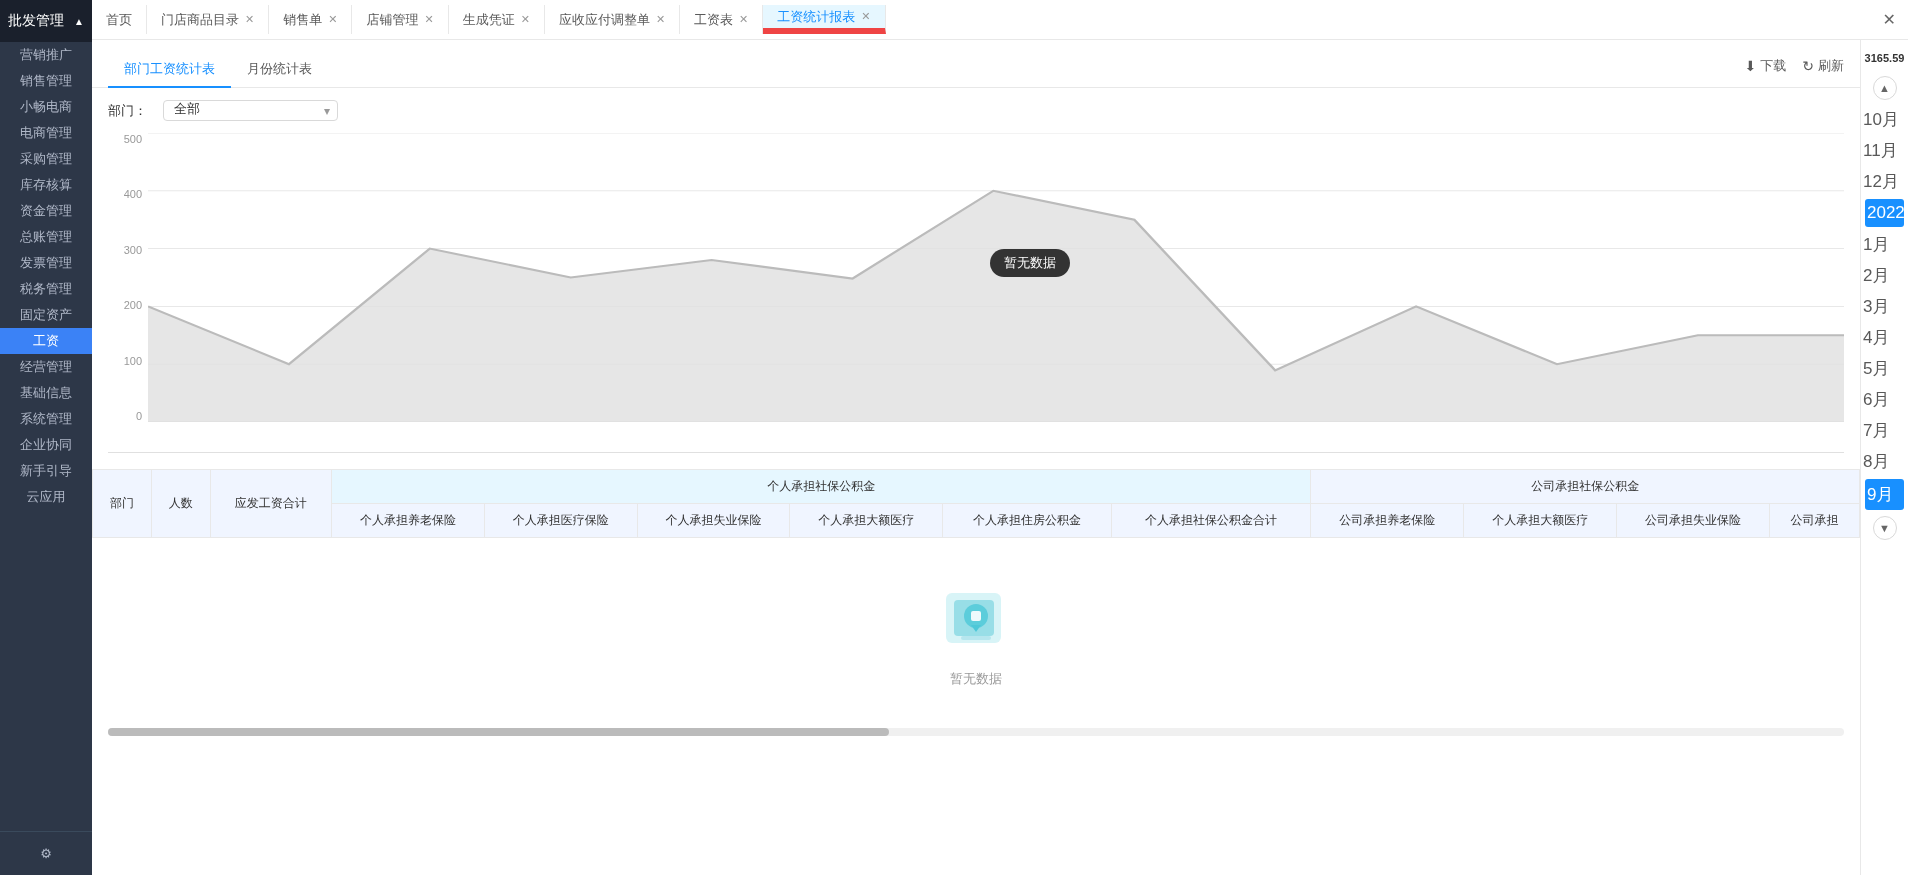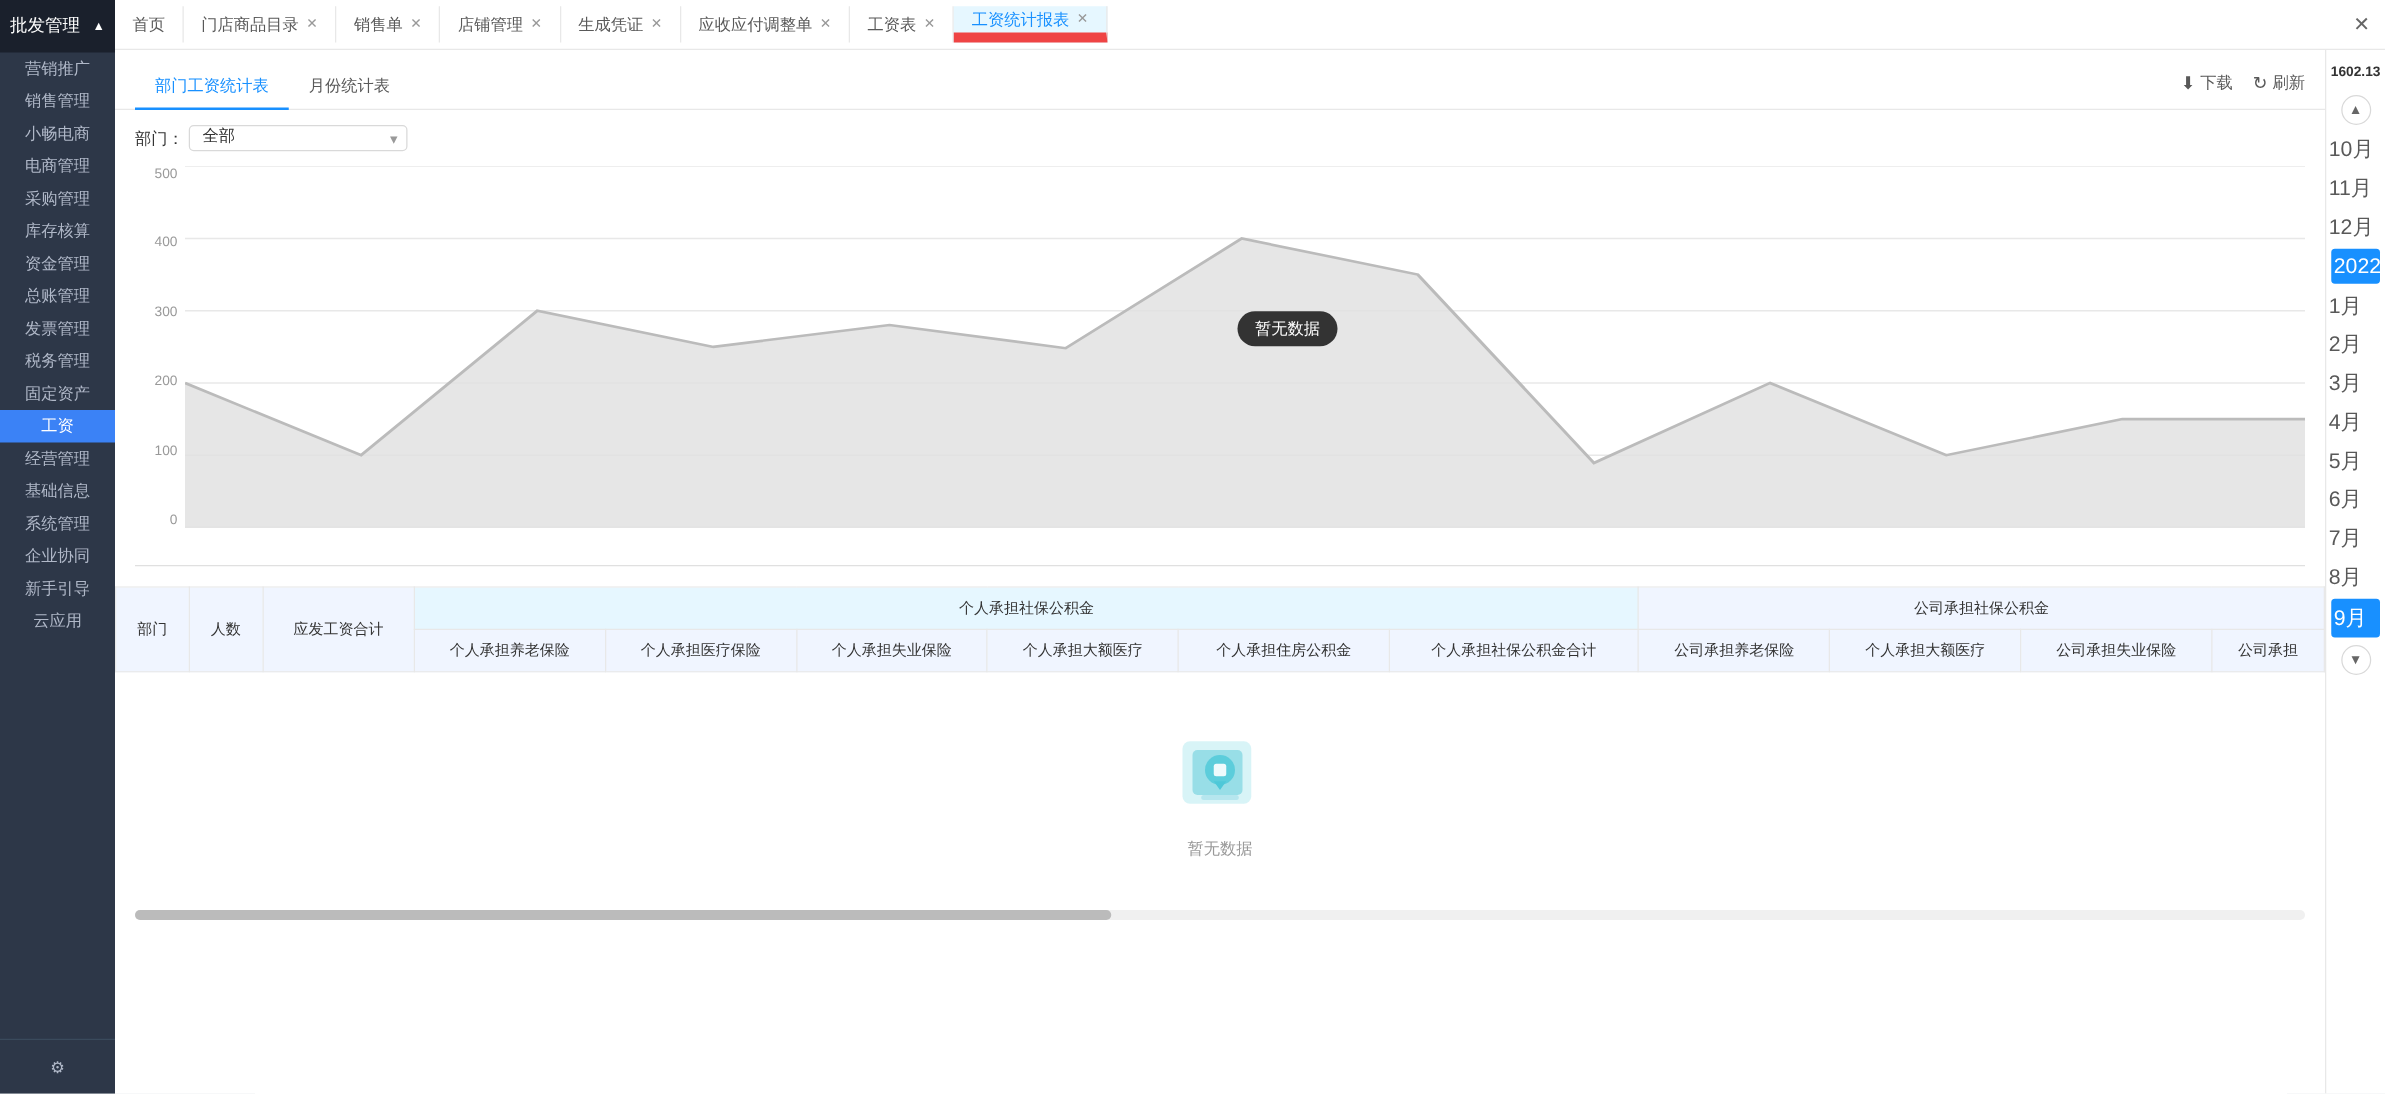--- a/index.html
+++ b/index.html
@@ -15,38 +15,38 @@
     .sidebar-item { padding: 4px 8px; text-align: center; font-size: 13px; color: #b0b8c8; cursor: pointer; transition: background 0.2s; }
     .sidebar-item.active { background: #3b82f6; color: #fff; }
     .sidebar-bottom { margin-top: auto; padding: 14px 8px; text-align: center; color: #b0b8c8; cursor: pointer; border-top: 1px solid #3a4a5c; }
 
     
     .main { flex: 1; display: flex; flex-direction: column; overflow: hidden; }
 
     
     .tab-bar { background: #fff; border-bottom: 1px solid #e8e8e8; display: flex; align-items: center; padding: 0 0; height: 40px; flex-shrink: 0; overflow: hidden; }
     .tab { display: flex; align-items: center; padding: 0 14px; height: 29px; font-size: 13px; color: #595959; cursor: pointer; border-right: 1px solid #e8e8e8; white-space: nowrap; flex-shrink: 0; }
-    .tab.active { background: #e6f7ff; color: #1890ff; border-bottom: 8px solid #ef4444; text-align: right; }
+    .tab.active { background: #e6f7ff; color: #1890ff; border-bottom: 6px solid #ef4444; text-align: right; }
     .tab .close-icon { margin-left: 6px; font-size: 11px; color: #999; line-height: 1; }
     .tab-close-btn { margin-left: auto; padding: 0 12px; display: flex; align-items: center; gap: 8px; color: #666; font-size: 16px; cursor: pointer; }
 
     
     .content { flex: 1; display: flex; overflow: hidden; position: relative; }
 
     
     .page { flex: 1; background: #fff; overflow-y: auto; overflow-x: hidden; padding: 0; }
 
     
     .sub-tabs { display: flex; align-items: center; padding: 12px 16px 0; border-bottom: 1px solid #e8e8e8; gap: 0; }
     .sub-tab { padding: 8px 16px; font-size: 13px; color: #595959; cursor: pointer; border-bottom: 2px solid transparent; margin-bottom: -1px; }
     .sub-tab.active { color: #1890ff; border-bottom: 2px solid #1890ff; }
 
     
     .toolbar { display: flex; align-items: center; justify-content: space-between; padding: 12px 16px; }
-    .toolbar-left { display: flex; align-items: center; gap: 4px; }
+    .toolbar-left { display: flex; align-items: center; gap: 16px; }
     .dept-label { font-size: 13px; color: #333; }
     .dept-select { border: 1px solid #d9d9d9; border-radius: 4px; padding: 0 28px 4px 10px; font-size: 13px; color: #333; background: #fff; appearance: none; cursor: pointer; width: 175px; }
     .select-wrapper { position: relative; display: inline-block; }
     .select-wrapper::after { content: '▾'; position: absolute; right: 8px; top: 50%; transform: translateY(-50%); pointer-events: none; color: #999; font-size: 12px; }
 
     
     .chart-area { padding: 0 16px 16px; position: relative; }
     .chart-container { position: relative; height: 320px; border-bottom: 1px solid #e0e0e0; }
     .chart-y-labels { position: absolute; left: 0; top: 0; bottom: 30px; display: flex; flex-direction: column; justify-content: space-between; width: 40px; }
     .chart-y-label { font-size: 11px; color: #999; text-align: right; padding-right: 6px; }
@@ -285,21 +285,21 @@
           <span class="empty-text">暂无数据</span>
         </div>
 
         <div class="h-scrollbar">
           <div class="h-scrollbar-thumb"></div>
         </div>
       </div>
 
       <div class="timeline-panel">
         <div class="timeline-header" style="font-size:11px;color:#333;text-align:center;padding:4px 2px;">
-          <span>1602.13</span>
+          <span>3165.59</span>
         </div>
         <div class="timeline-nav">▲</div>
         <div class="timeline-item">10月</div>
         <div class="timeline-item">11月</div>
         <div class="timeline-item">12月</div>
         <div class="timeline-item active-year">2022</div>
         <div class="timeline-item">1月</div>
         <div class="timeline-item">2月</div>
         <div class="timeline-item">3月</div>
         <div class="timeline-item">4月</div>

